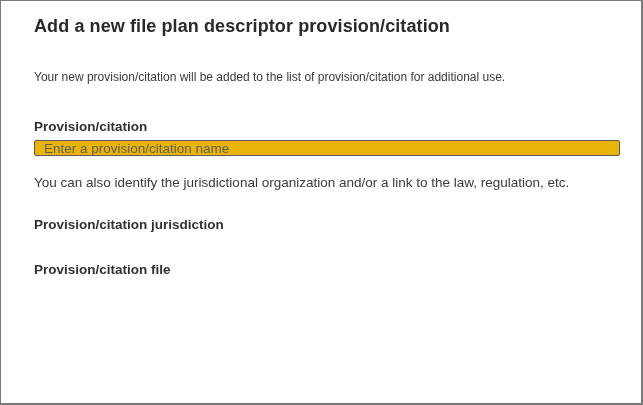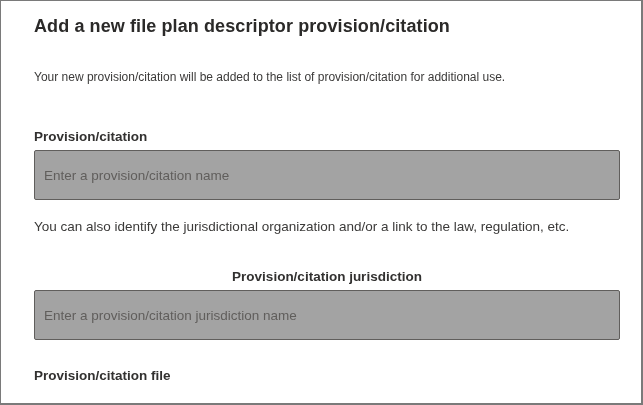--- a/index.html
+++ b/index.html
@@ -37,38 +37,38 @@
   .note {
     margin: 18px 0 0 0;
     font-size: 13.5px;
     line-height: 18px;
     font-weight: 400;
     color: var(--body-text, #3b3a39);
   }
   .field { margin: 0; }
   .field-label {
     display: block;
-    margin-top: 42px;
+    margin-top: 32px;
     font-size: 13.5px;
     line-height: 18px;
     font-weight: 600;
     color: var(--label-text, #323130);
   }
-  .field + .note + .field .field-label { margin-top: 32px; text-align: center; }
+  .field + .note + .field .field-label { margin-top: 24px; }
   .field.third .field-label { margin-top: 27px; }
   .text-input {
     display: block;
     box-sizing: border-box;
     width: 100%;
-    height: 50px;
+    height: 16px;
     margin-top: 4px;
     padding: 0 9px;
     border: 1px solid var(--input-border, #605e5c);
     border-radius: 2px;
-    background: #a3a3a3;
+    background: #eab308;
     font-family: "Liberation Sans", "DejaVu Sans", sans-serif;
     font-size: 13.5px;
     color: var(--label-text, #323130);
     outline: none;
   }
   .text-input::placeholder {
     color: var(--placeholder-text, #605e5c);
     opacity: 1;
   }
 </style>
@@ -83,20 +83,19 @@
 
   <div class="field">
     <label class="field-label">Provision/citation</label>
     <input class="text-input" type="text" placeholder="Enter a provision/citation name" style="">
   </div>
 
   <p class="note">You can also identify the jurisdictional organization and/or a link to the law, regulation, etc.</p>
 
   <div class="field">
     <label class="field-label">Provision/citation jurisdiction</label>
-    <input class="text-input" type="text" placeholder="Enter a provision/citation jurisdiction name" style="">
   </div>
 
   <div class="field third">
     <label class="field-label">Provision/citation file</label>
   </div>
 
 </div>
 
 </body></html>

